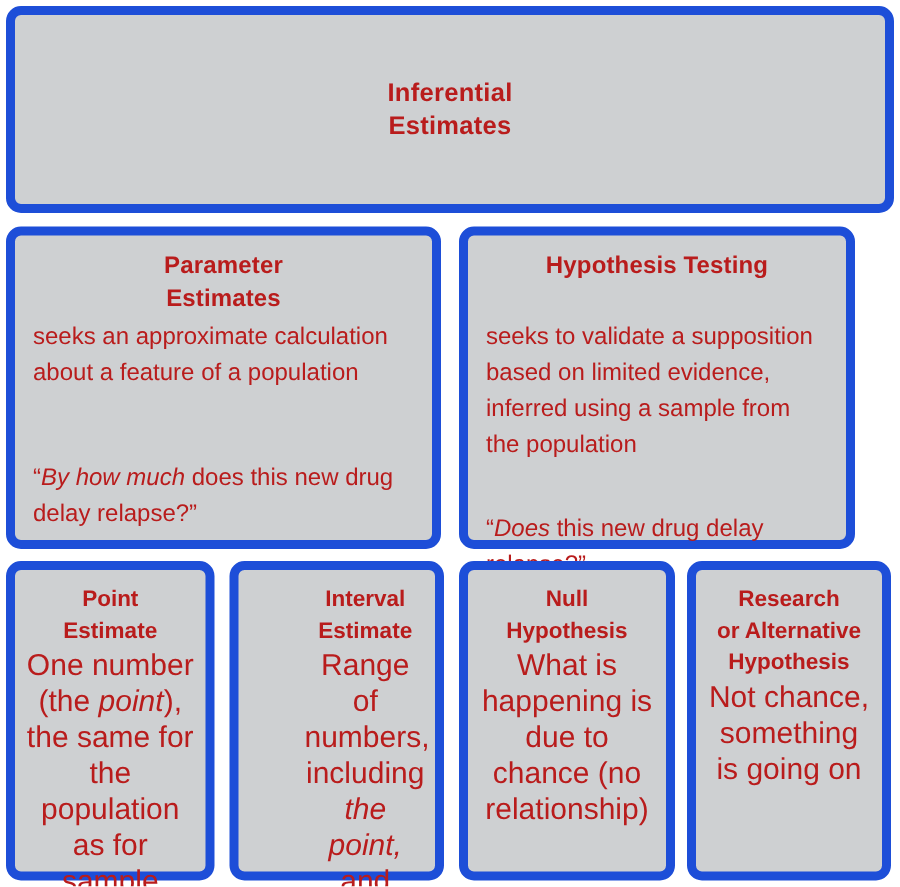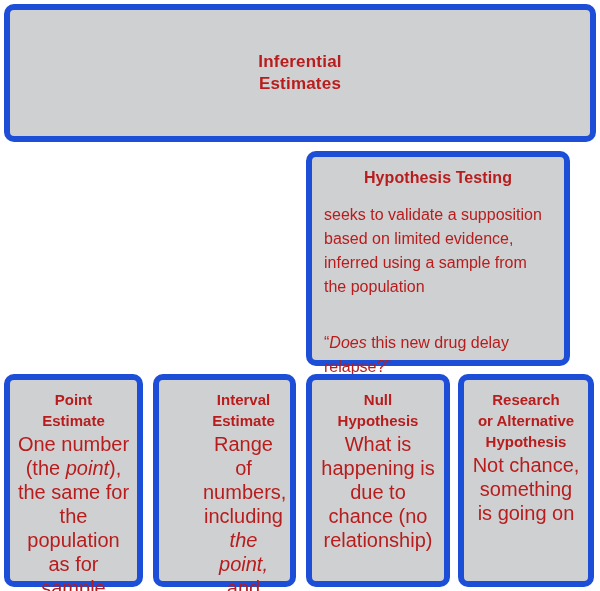--- a/index.html
+++ b/index.html
@@ -63,21 +63,21 @@
     text-align: left;
     margin: 0;
   }
   .branch-quote {
     font-size: 16px;
     line-height: 24px;
     text-align: left;
     margin: 0;
   }
   #branch-box-0 .branch-quote { margin-top: 46px; }
-  #branch-box-1 .branch-body  { margin-top: 14px; }
+  #branch-box-1 .branch-body  { margin-top: 24px; }
   #branch-box-1 .branch-quote { margin-top: 32px; }
 
   
   .leaf-box {
     top: 374px;
     height: 213px;
     padding: 9px 6px 0 6px;
     text-align: center;
   }
   #leaf-box-0 { left: 4px;   width: 139px; }
@@ -105,20 +105,28 @@
 
 <div id="page">
 
   <div class="box" id="root-box">
     <div class="root-title">
       <span>Inferential</span><br>
       <span>Estimates</span>
     </div>
   </div>
 
+  <div class="box branch-box" id="branch-box-0">
+    <div class="branch-title">
+      <span>Parameter</span><br>
+      <span>Estimates</span>
+    </div>
+    <p class="branch-body">seeks an approximate calculation about a feature of a population</p>
+    <p class="branch-quote"><span>“</span><em>By how much</em><span> does this new drug delay relapse?</span><span>”</span></p>
+  </div>
 
   <div class="box branch-box" id="branch-box-1">
     <div class="branch-title">
       <span>Hypothesis Testing</span>
     </div>
     <p class="branch-body">seeks to validate a supposition based on limited evidence, inferred using a sample from the population</p>
     <p class="branch-quote"><span>“</span><em>Does</em><span> this new drug delay relapse?</span><span>”</span></p>
   </div>
 
   <div class="box leaf-box" id="leaf-box-0">

